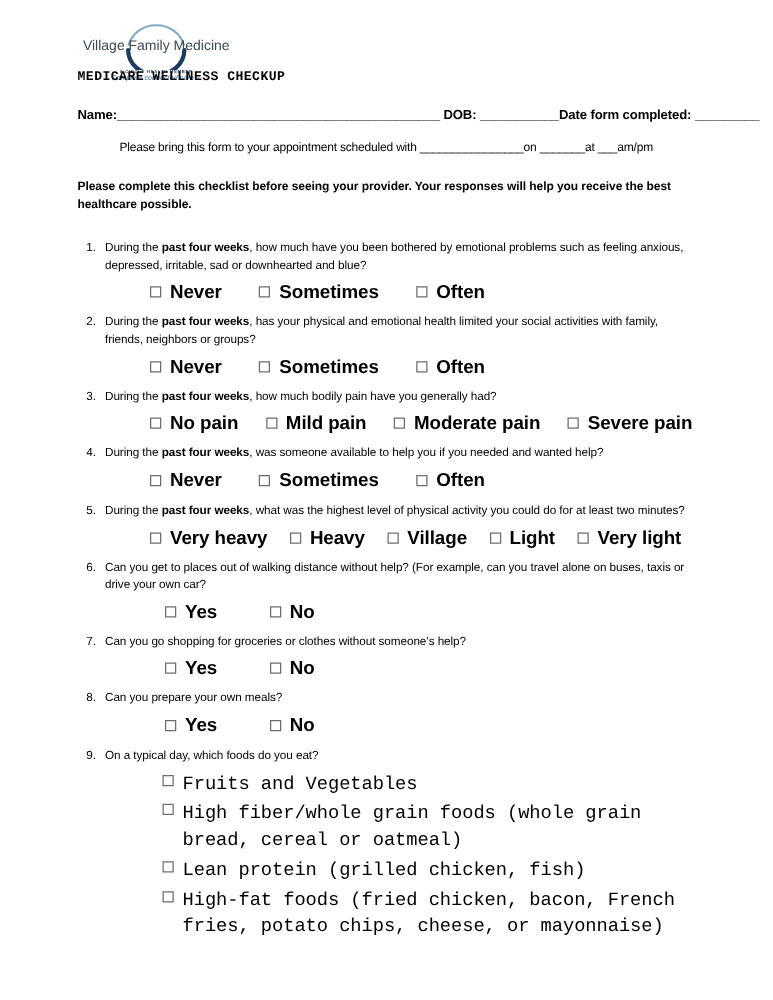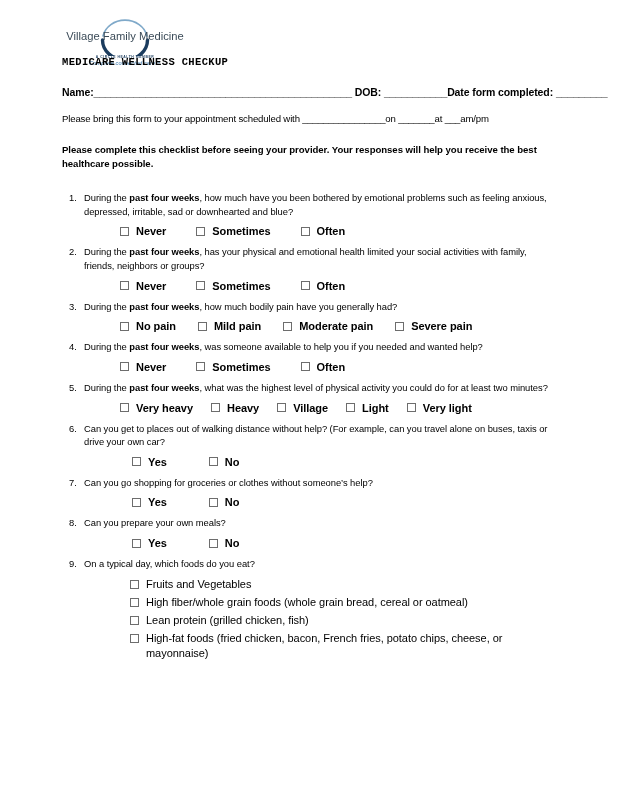--- a/index.html
+++ b/index.html
@@ -75,20 +75,21 @@
     letter-spacing: -0.1px;
     margin-top: 8px;
     white-space: nowrap;
   }
   .ident-line .u { font-weight: bold; }
   .appt-line {
     font-size: 9.6px;
     margin-top: 15px;
     white-space: nowrap;
     letter-spacing: -0.15px;
+    text-align: center;
   }
   .instructions {
     font-size: 9.6px;
     font-weight: bold;
     margin-top: 19px;
     line-height: 1.42;
     letter-spacing: -0.05px;
   }
 
   
@@ -136,29 +137,30 @@
   .cbox {
     width: 7px;
     height: 7px;
     border: 1px solid #6d6d6d;
     background: #ffffff;
     display: inline-block;
     flex: 0 0 auto;
     margin-right: 7px;
   }
   .opt-label {
-    font-size: 11px;
+    font-size: 15px;
     font-weight: bold;
     letter-spacing: -0.05px;
   }
 
   
   .opts-vert {
     margin-top: 6px;
     padding-left: 46px;
+    font-family: Liberation Mono, monospace;
   }
   .opt-row {
     display: flex;
     align-items: flex-start;
     margin-bottom: 2px;
   }
   .opt-row .cbox { margin-top: 3px; }
   .opt-row .opt-label {
     font-weight: normal;
     line-height: 1.45;

